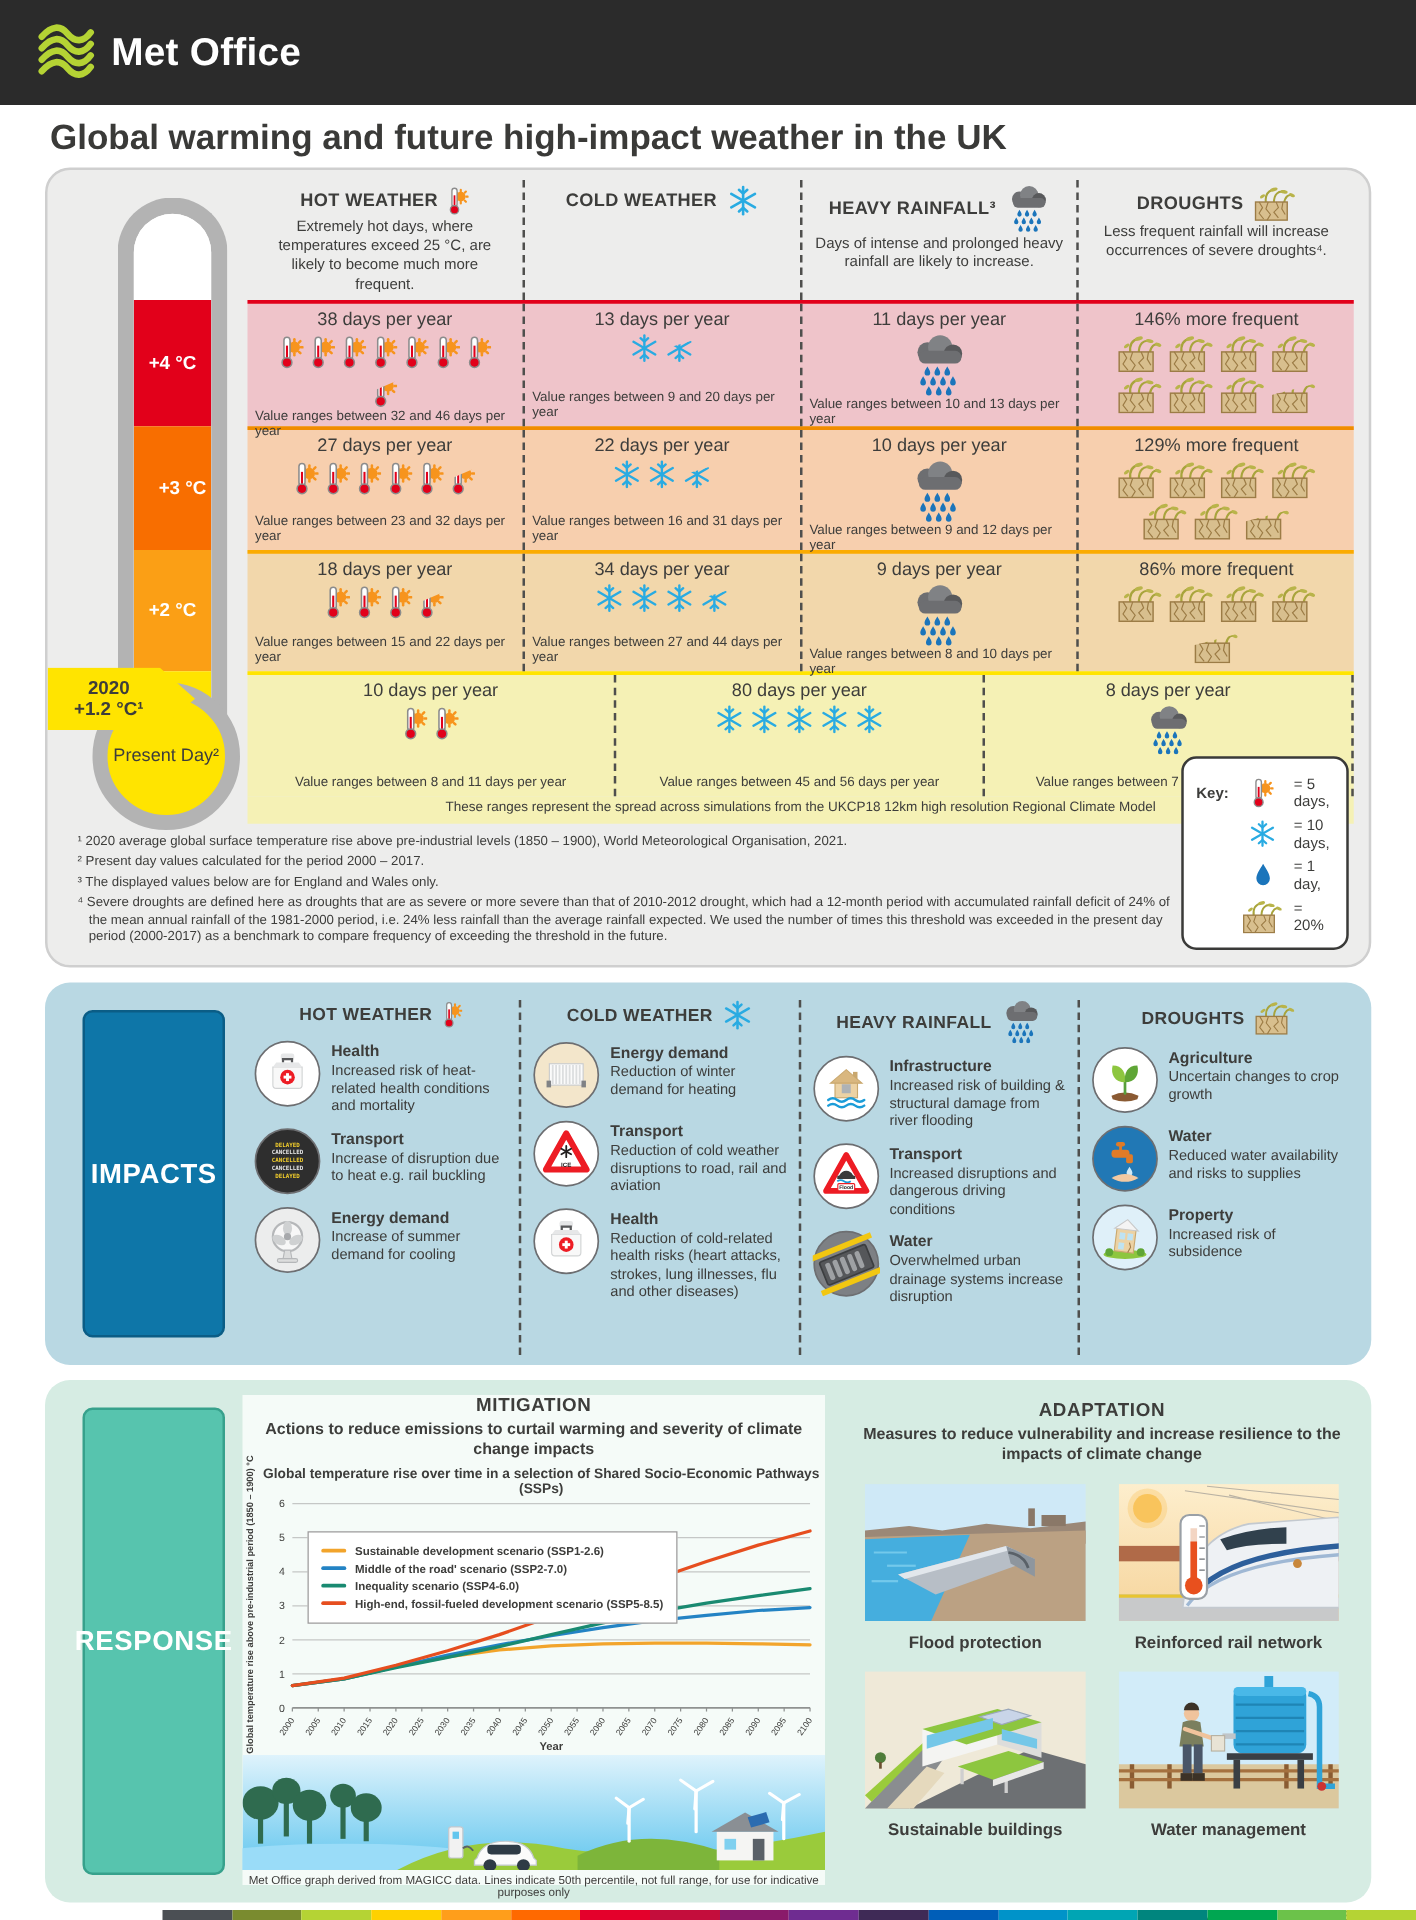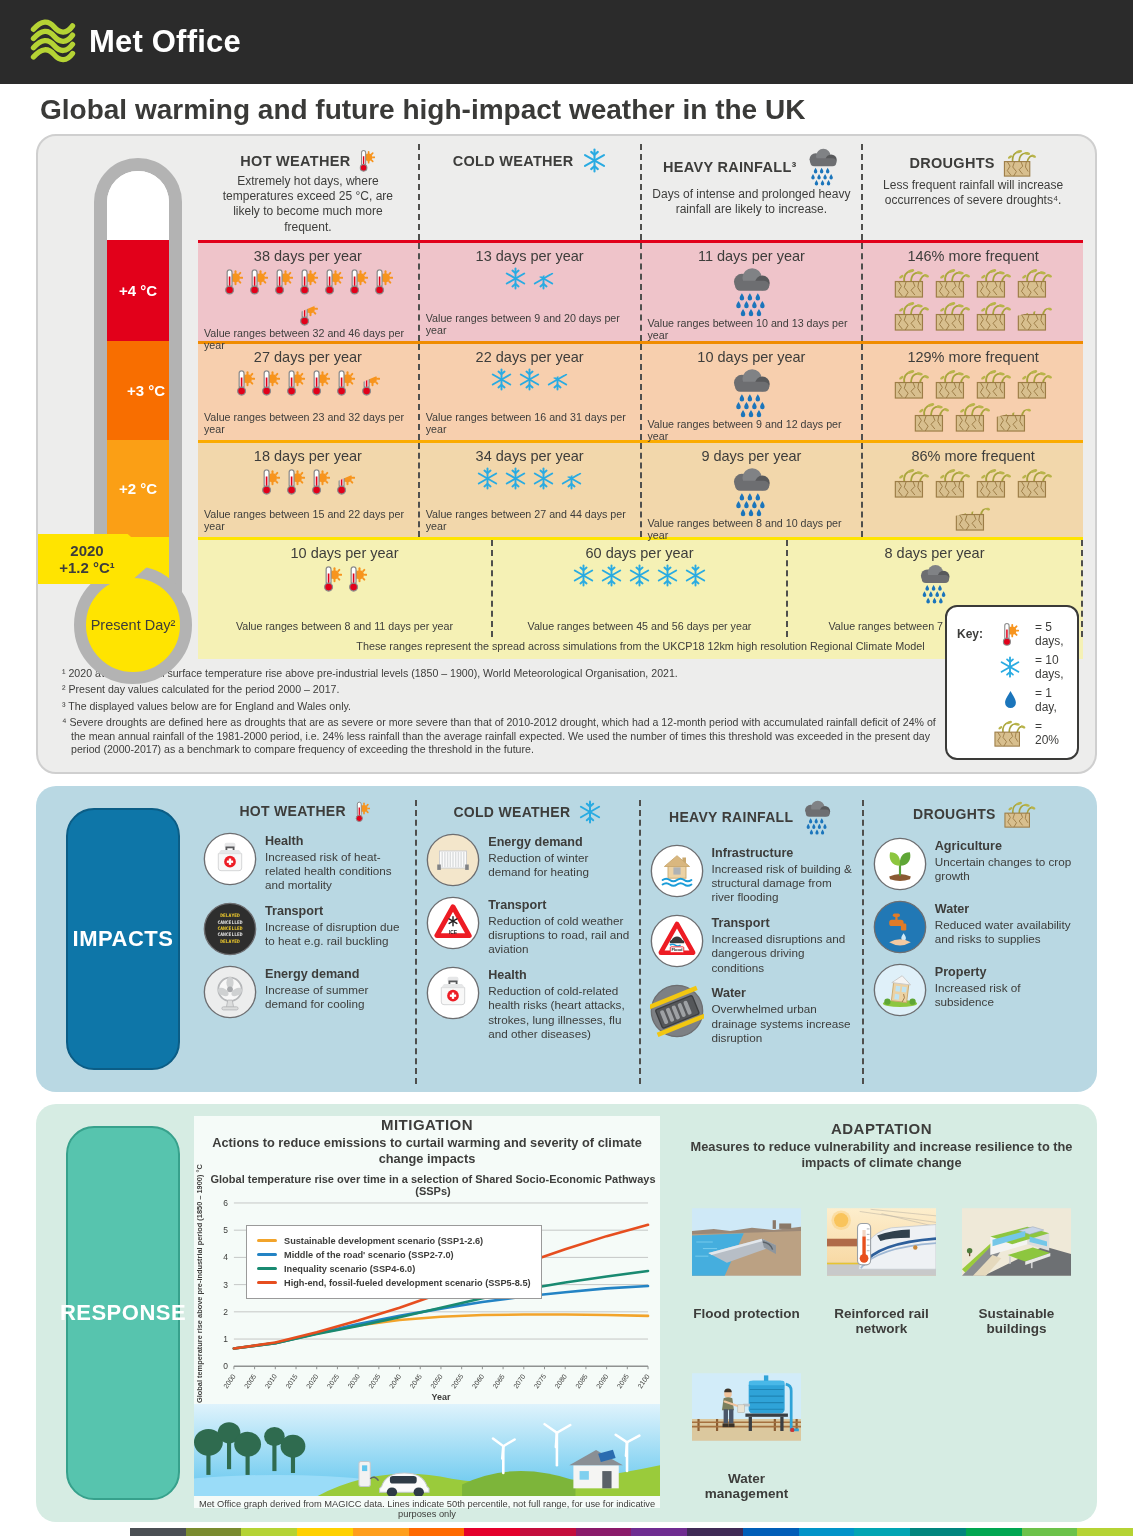--- a/index.html
+++ b/index.html
@@ -34,39 +34,39 @@
   .partial { clip-path: polygon(0 52%, 100% 22%, 100% 100%, 0 100%); }
   .snowcol { color: #29abe2; }
 
   .thermo { position: absolute; left: 56px; top: 22px; width: 88px; height: 438px;
             border: 13px solid #b3b3b3; border-bottom: none; border-radius: 44px 44px 0 0;
             background: #fff; overflow: hidden; display: flex; flex-direction: column; z-index: 2; }
   .tseg { display: flex; align-items: center; justify-content: center; color: #fff; font-weight: bold; font-size: 15px; }
   .tseg-spacer { height: 69px; background: #fff; }
   .tseg-0 { height: 101px; } .tseg-1 { height: 99px; padding-left: 16px; } .tseg-2 { height: 97px; }
   .tseg-final { flex: 1; background: #ffe400; }
-  .bulb { position: absolute; left: 36px; top: 430px; width: 118px; height: 118px; border-radius: 50%;
+  .bulb { position: absolute; left: 36px; top: 410px; width: 118px; height: 118px; border-radius: 50%;
           background: #ffe400; border: 12px solid #b3b3b3; display: flex; align-items: center;
           justify-content: center; z-index: 4; font-size: 14.5px; }
   .arrow { position: absolute; left: 0; top: 398px; width: 118px; height: 50px; background: #ffe400;
            clip-path: polygon(0 0,76% 0,100% 50%,76% 100%,0 100%); z-index: 5;
            display: flex; flex-direction: column; align-items: center; justify-content: center;
            font-weight: bold; font-size: 15px; line-height: 1.15; padding-right: 20px; }
   .footnotes { margin: 8px 8px 0 12px; max-width: 885px; font-size: 10.6px; line-height: 1.3; }
   .footnotes p { margin: 2.5px 0; padding-left: 9px; text-indent: -9px; }
   .keybox { position: absolute; right: 16px; bottom: 12px; width: 134px; background: #fff;
             border: 2.5px solid #3a3a38; border-radius: 12px; padding: 8px 8px 6px 10px; z-index: 6; }
   .keyrow { display: flex; align-items: center; gap: 7px; margin: 5px 0; font-size: 12px; }
   .klabel { width: 28px; font-weight: bold; flex: none; }
   .kicon { width: 36px; display: flex; justify-content: center; flex: none; }
 
   
   .panel2 { margin: 12px 36px 0; background: #b9d8e3; border-radius: 20px; position: relative;
             padding: 14px 12px 8px 158px; height: 306px; }
-  .pill { position: absolute; left: 30px; top: 22px; bottom: 22px; width: 114px; border-radius: 28px;
+  .pill { position: absolute; left: 30px; top: 22px; bottom: 22px; width: 114px; border-radius: 8px;
           display: flex; align-items: center; justify-content: center; color: #fff; font-weight: bold;
           font-size: 22px; letter-spacing: 0.5px; }
   .pill-impacts { background: #0e76a8; border: 2px solid #0b5d86; }
   .impact-cols { display: flex; height: 100%; }
   .icol { flex: 1; padding: 0 9px; min-width: 0; }
   .icol.sep { border-right: 2px dashed #4f4f4d; }
   .icol-head { display: flex; align-items: center; justify-content: center; gap: 8px; font-weight: bold;
                font-size: 14px; margin-bottom: 9px; letter-spacing: 0.3px; }
   .impact-item { display: flex; gap: 8px; margin-bottom: 9px; align-items: flex-start; }
   .impact-item svg { flex: none; }
@@ -91,21 +91,21 @@
             padding: 6px 10px; z-index: 3; }
   .leg-row { display: flex; align-items: center; gap: 7px; margin: 4px 0; font-size: 9.2px; font-weight: bold; white-space: nowrap; }
   .leg-swatch { width: 20px; height: 3px; border-radius: 2px; flex: none; }
   .m-illus { margin-top: auto; }
   .m-illus svg { display: block; width: 100%; height: 92px; }
   .m-caption { font-size: 9.3px; text-align: center; padding: 3px 2px 4px; }
 
   .adaptation { flex: 1; display: flex; flex-direction: column; min-width: 0; }
   .a-title { text-align: center; font-weight: bold; font-size: 15px; margin-top: 4px; letter-spacing: 0.5px; }
   .a-sub { text-align: center; font-weight: bold; font-size: 12.8px; line-height: 1.25; margin: 2px 6px 4px; }
-  .a-cards { display: grid; grid-template-columns: 1fr 1fr 1fr; gap: 10px 26px; margin-top: 6px; padding: 0 10px; }
+  .a-cards { display: grid; grid-template-columns: 1fr 1fr; gap: 10px 26px; margin-top: 6px; padding: 0 10px; }
   .acard { text-align: center; }
   .acard svg { width: 100%; height: 122px; display: block; }
   .acard-label { font-weight: bold; font-size: 13.5px; margin-top: 3px; }
 
   .footer { display: flex; justify-content: flex-end; gap: 16px; margin: 5px 42px 0; font-size: 10.5px; }
   .strip { position: absolute; bottom: 0; left: 130px; right: 0; height: 8px; display: flex; }
   .strip span { flex: 1; }
   .hidden-defs { position: absolute; width: 0; height: 0; overflow: hidden; }
 </style>
 </head>
@@ -576,21 +576,21 @@
             <svg width="20" height="29">
               <use href="#sym-hot" xlink:href="#sym-hot"></use>
             </svg>
             <svg width="20" height="29">
               <use href="#sym-hot" xlink:href="#sym-hot"></use>
             </svg>
           </div>
           <div class="cell-range">Value ranges between 8 and 11 days per year</div>
         </div>
         <div class="tcell sep">
-          <div class="cell-value">60 days per year</div>
+          <div class="cell-value">80 days per year</div>
           <div class="iconrow">
             <svg width="23" height="23" class="snowcol">
               <use href="#sym-snow" xlink:href="#sym-snow"></use>
             </svg>
             <svg width="23" height="23" class="snowcol">
               <use href="#sym-snow" xlink:href="#sym-snow"></use>
             </svg>
             <svg width="23" height="23" class="snowcol">
               <use href="#sym-snow" xlink:href="#sym-snow"></use>
             </svg>

